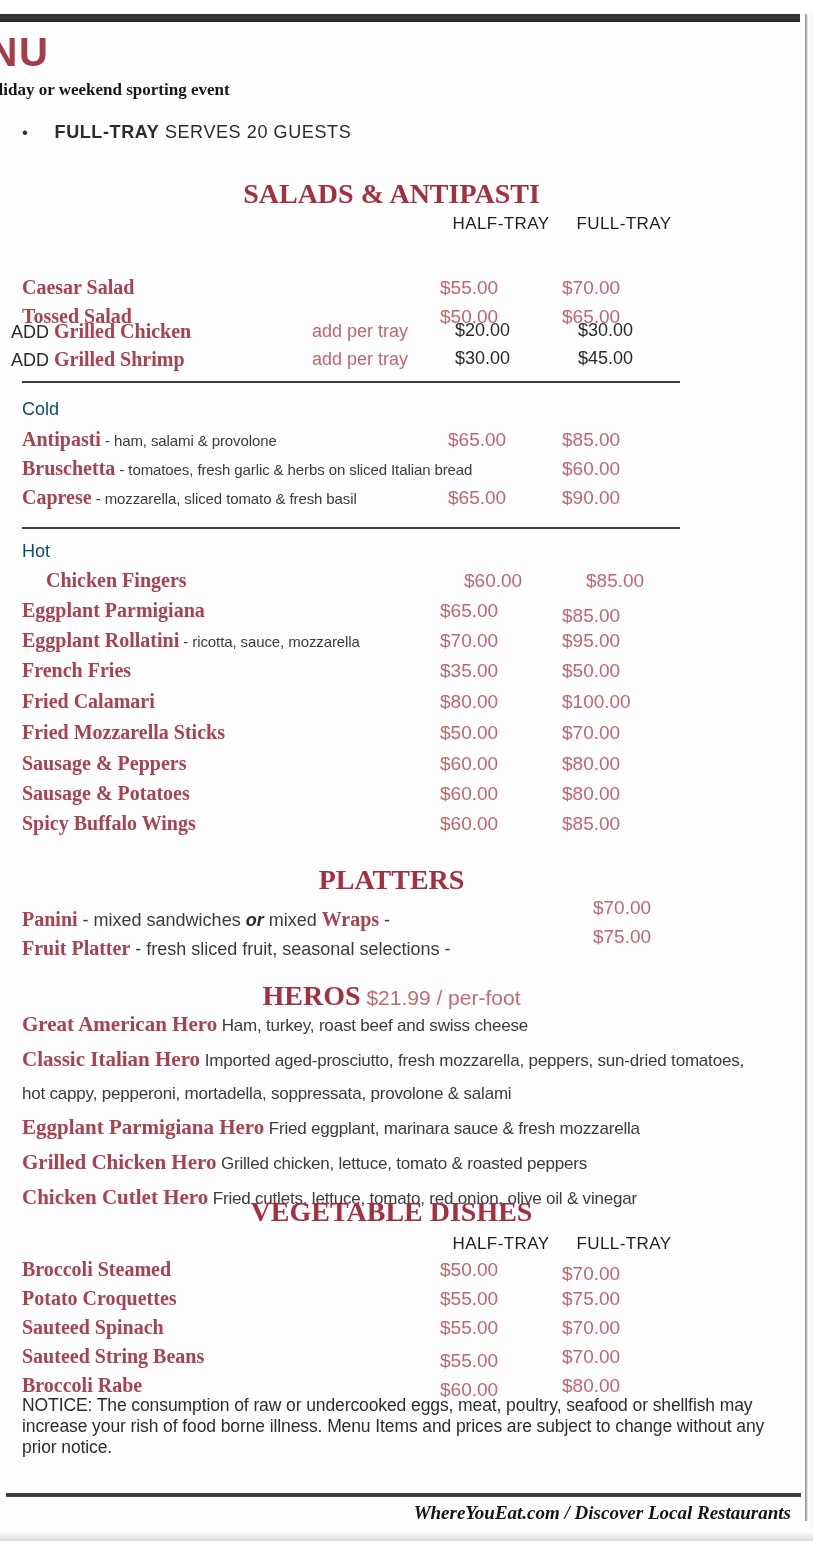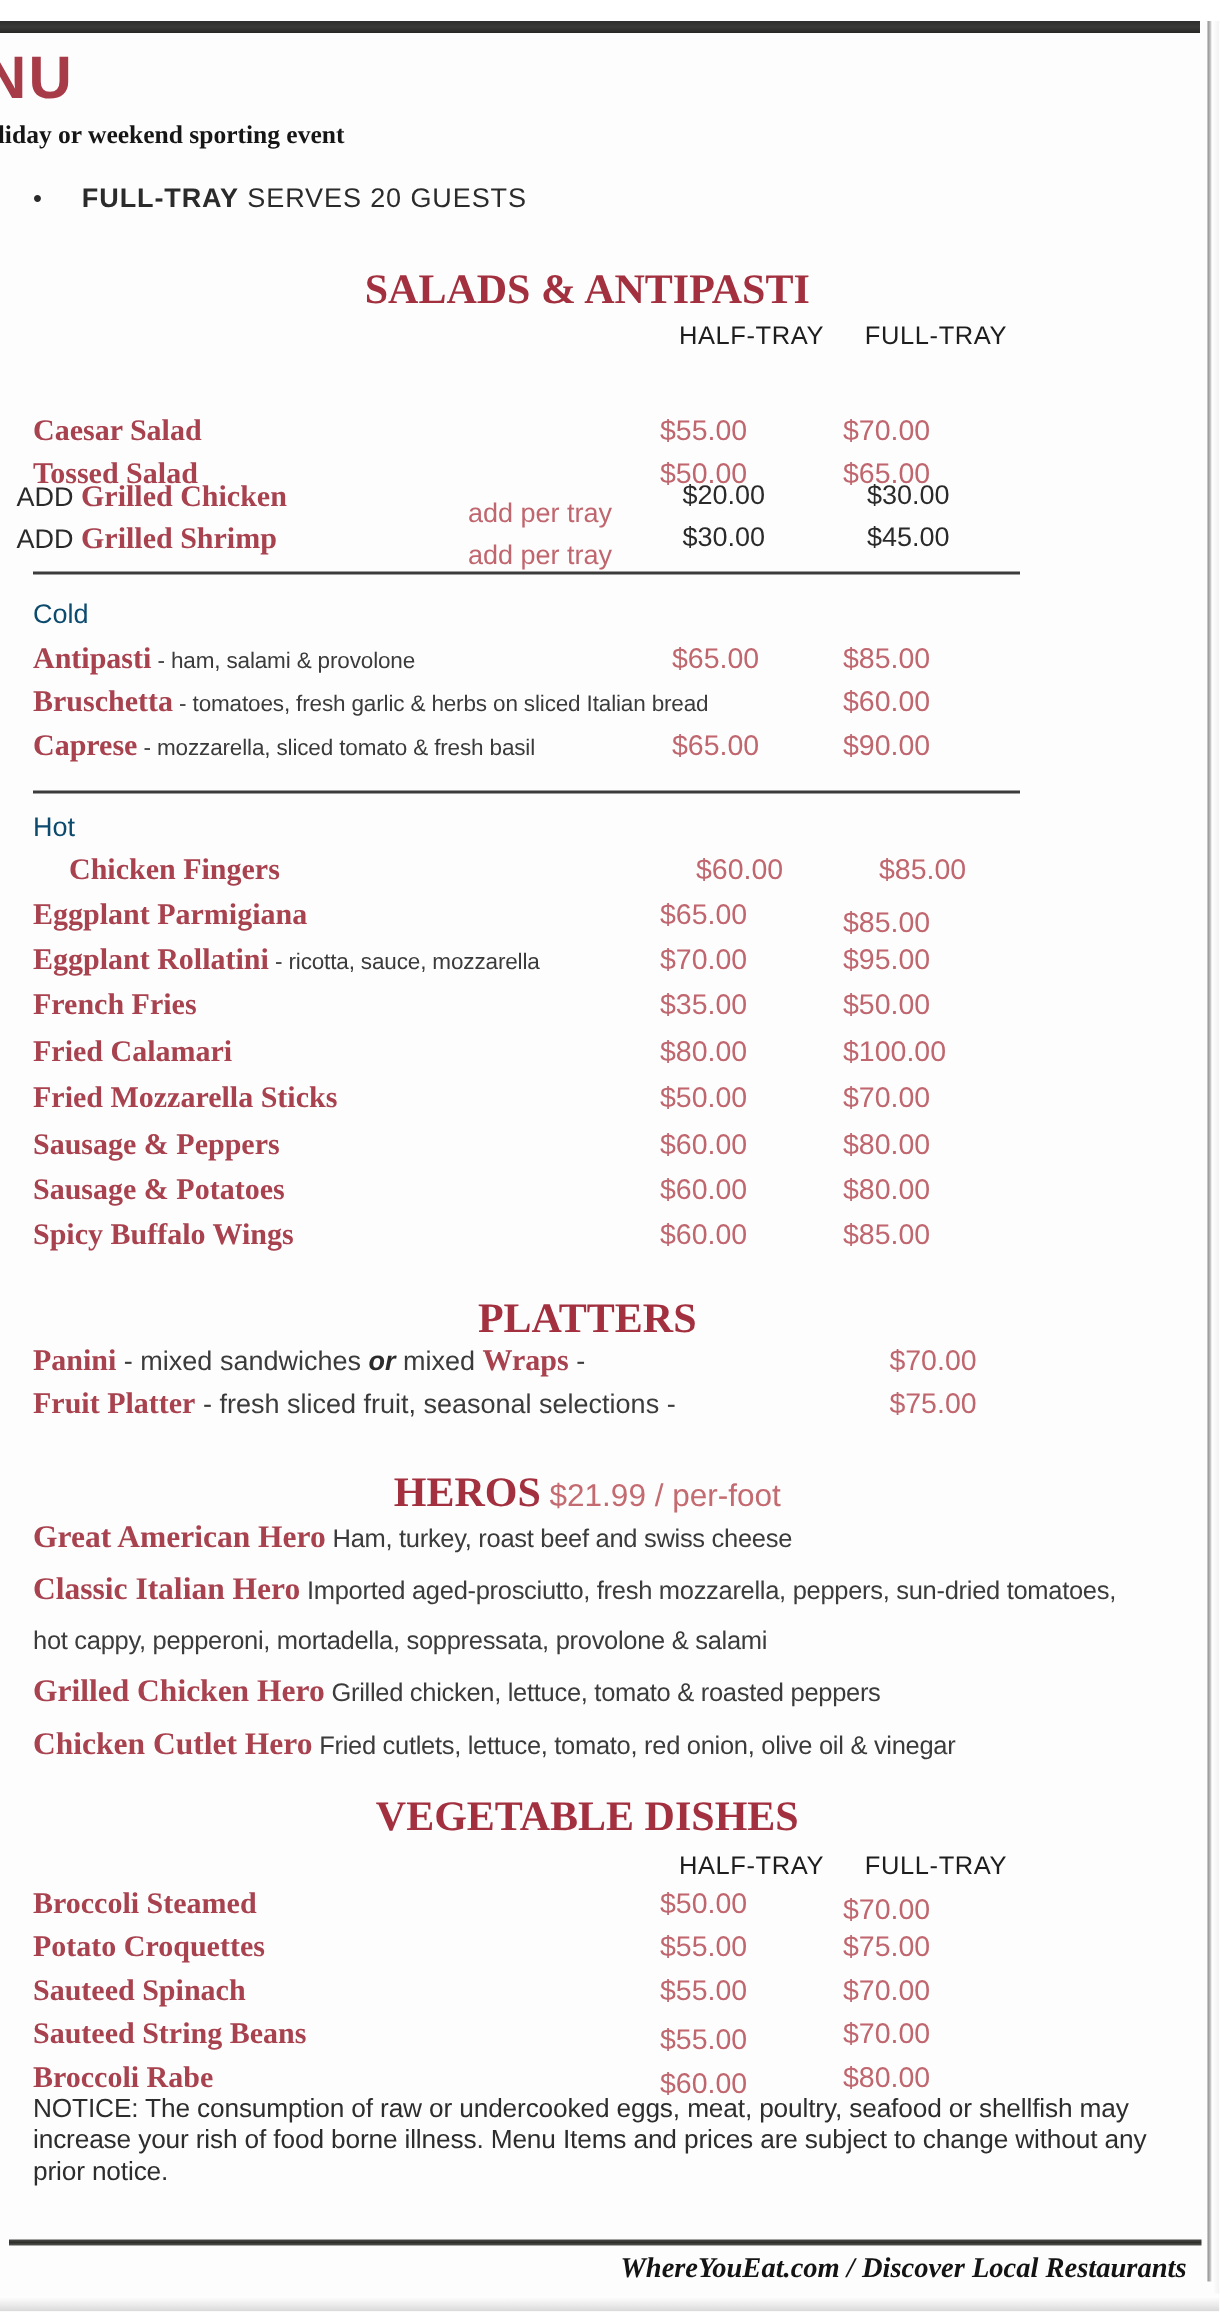--- a/index.html
+++ b/index.html
@@ -187,30 +187,30 @@
   .addrow { position: relative; height: 28px; white-space: nowrap; }
   .addrow .add-pre {
     position: absolute; left: 11px; top: 2px;
     font-size: 18px; color: #2a2a2a;
   }
   .addrow .add-item {
     font-family: "Liberation Serif", serif;
     font-weight: bold; font-size: 20px; color: #a8424f;
   }
   .addrow .add-note {
-    position: absolute; left: 312px; top: 14px;
+    position: absolute; left: 312px; top: 3px;
     font-size: 18px; color: #c0666e;
   }
   .addrow .add-p1 { position: absolute; left: 455px; top: 2px; font-size: 18px; color: #2a2a2a; }
   .addrow .add-p2 { position: absolute; left: 578px; top: 2px; font-size: 18px; color: #2a2a2a; }
 
   
   .platter-row { position: relative; height: 29px; white-space: nowrap; }
   .platter-row .pname {
-    position: absolute; left: 22px; top: 0;
+    position: absolute; left: 22px; top: 12px;
     font-family: "Liberation Serif", serif; font-weight: bold;
     font-size: 20px; color: #a8424f;
   }
   .platter-row .pdesc {
     font-family: "Liberation Sans", sans-serif; font-weight: normal;
     font-size: 18px; color: #3b3b3b;
   }
   .platter-row .pem {
     font-family: "Liberation Sans", sans-serif; font-weight: bold;
     font-style: italic; font-size: 18px; color: #2b2b2b;
@@ -423,20 +423,23 @@
     </div>
 
     <div style="position:absolute; left:0; top:1010px; width:783px;">
       <div class="hero-row">
         <span class="hero-name">Great American Hero</span><span class="hero-desc"> Ham, turkey, roast beef and swiss cheese</span>
       </div>
       <div class="hero-row">
         <span class="hero-name">Classic Italian Hero</span><span class="hero-desc"> Imported aged-prosciutto, fresh mozzarella, peppers, sun-dried tomatoes, hot cappy, pepperoni, mortadella, soppressata, provolone &amp; salami</span>
       </div>
       <div class="hero-row">
+        <span class="hero-name">Eggplant Parmigiana Hero</span><span class="hero-desc"> Fried eggplant, marinara sauce &amp; fresh mozzarella</span>
+      </div>
+      <div class="hero-row">
         <span class="hero-name">Grilled Chicken Hero</span><span class="hero-desc"> Grilled chicken, lettuce, tomato &amp; roasted peppers</span>
       </div>
       <div class="hero-row">
         <span class="hero-name">Chicken Cutlet Hero</span><span class="hero-desc"> Fried cutlets, lettuce, tomato, red onion, olive oil &amp; vinegar</span>
       </div>
     </div>
 
     <div class="section-head" style="position:absolute; left:0; top:1196px; width:783px;">VEGETABLE DISHES</div>
 
     <div class="col-heads" style="position:absolute; left:0; top:1234px; width:783px;">

